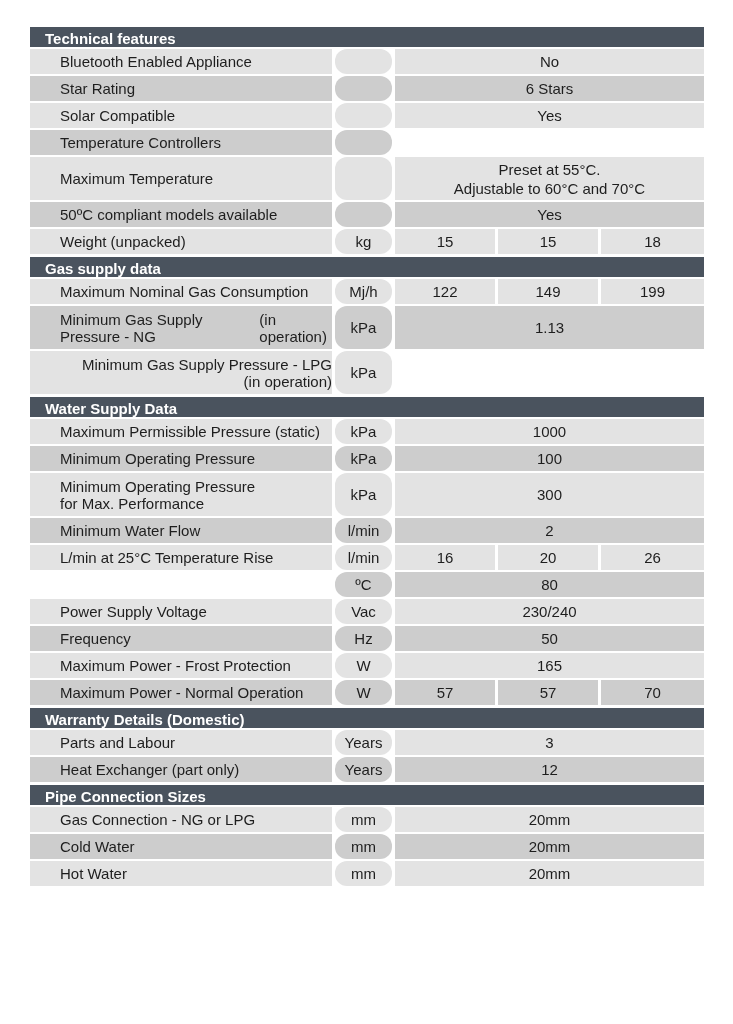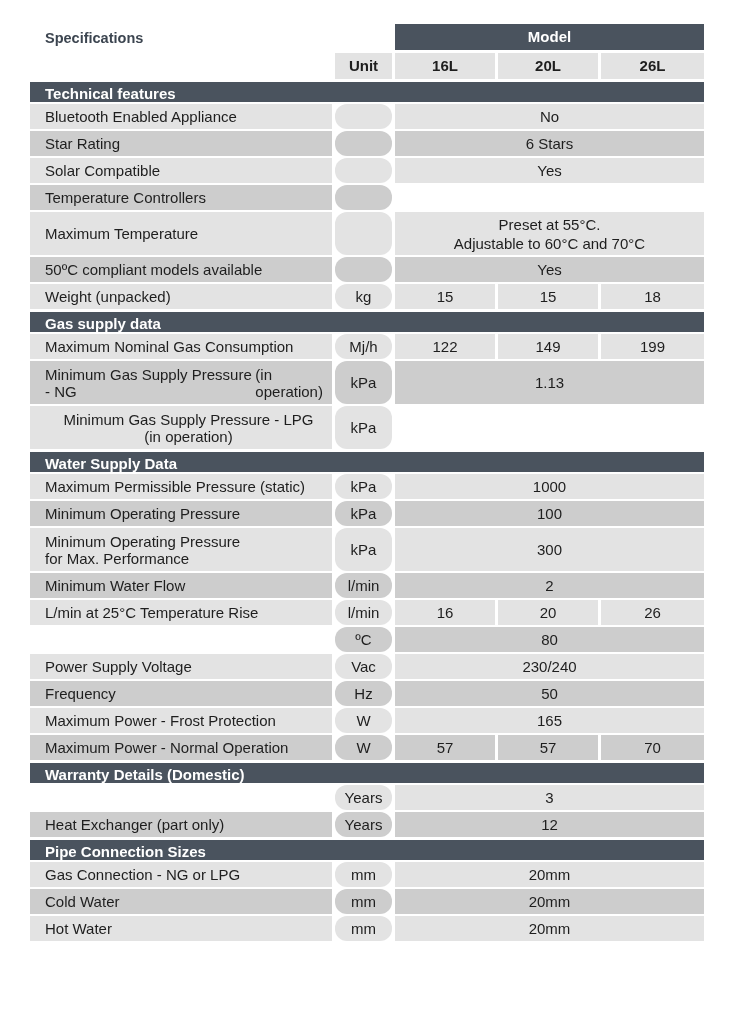--- a/index.html
+++ b/index.html
@@ -13,41 +13,33 @@
                 font-weight: bold; font-size: 15px; text-align: center; height: 26px; line-height: 26px; }
   .hdr-cell { grid-row: 2 / 3; background: #e3e3e3; font-weight: bold; font-size: 15px;
               text-align: center; height: 26px; line-height: 26px; margin-top: 3px; }
   .section { background: #4a535e; color: #fff; font-weight: bold; font-size: 15px;
              height: 20px; line-height: 23px; padding-left: 15px; margin-top: 3px; }
   .row { display: grid; grid-template-columns: 302px 3px 57px 3px 100px 3px 100px 3px 103px;
          margin-top: 2px; }
   .row.light > .c { background: #e3e3e3; }
   .row.dark > .c { background: #cdcdcd; }
   .c { font-size: 15px; display: flex; align-items: center; min-height: 25px; box-sizing: border-box; }
-  .c.label { padding-left: 15px; line-height: 17px; }
+  .c.label { padding-left: 30px; line-height: 17px; }
   .c.unit { justify-content: center; grid-column: 3 / 4; border-radius: 12px; }
   .c.span { justify-content: center; grid-column: 5 / 10; text-align: center; line-height: 19px; }
   .c.v1 { justify-content: center; grid-column: 5 / 6; }
   .c.v2 { justify-content: center; grid-column: 7 / 8; }
   .c.v3 { justify-content: center; grid-column: 9 / 10; }
   .tall .c { min-height: 43px; }
 </style>
 </head>
 <body>
 
 <div class="sheet">
 
-  <div class="top">
-    <div class="spec-title">Specifications</div>
-    <div class="model-head">Model</div>
-    <div class="hdr-cell" style="grid-column:3/4">Unit</div>
-    <div class="hdr-cell" style="grid-column:5/6">16L</div>
-    <div class="hdr-cell" style="grid-column:7/8">20L</div>
-    <div class="hdr-cell" style="grid-column:9/10">26L</div>
-  </div>
 
   <div class="section">Technical features</div>
   <div class="row light">
     <div class="c label">Bluetooth Enabled Appliance</div>
     <div class="c unit"></div>
     <div class="c span">No</div>
   </div>
   <div class="row dark">
     <div class="c label">Star Rating</div>
     <div class="c unit"></div>
@@ -93,21 +85,21 @@
   </div>
   <div class="row dark tall">
     <div class="c label" style="flex-direction:row;align-items:center;justify-content:center">
       <span>Minimum Gas Supply Pressure - NG</span>
       <span>(in operation)</span>
     </div>
     <div class="c unit">kPa</div>
     <div class="c span">1.13</div>
   </div>
   <div class="row light tall">
-    <div class="c label" style="flex-direction:column;align-items:center;justify-content:center">
+    <div class="c label" style="flex-direction:column;align-items:flex-end;justify-content:center">
       <span>Minimum Gas Supply Pressure - LPG</span>
       <span>(in operation)</span>
     </div>
     <div class="c unit">kPa</div>
   </div>
 
   <div class="section">Water Supply Data</div>
   <div class="row light">
     <div class="c label">Maximum Permissible Pressure (static)</div>
     <div class="c unit">kPa</div>
@@ -161,20 +153,21 @@
   <div class="row dark">
     <div class="c label">Maximum Power - Normal Operation</div>
     <div class="c unit">W</div>
     <div class="c v1">57</div>
     <div class="c v2">57</div>
     <div class="c v3">70</div>
   </div>
 
   <div class="section">Warranty Details (Domestic)</div>
   <div class="row light">
+    <div class="c label">Parts and Labour</div>
     <div class="c unit">Years</div>
     <div class="c span">3</div>
   </div>
   <div class="row dark">
     <div class="c label">Heat Exchanger (part only)</div>
     <div class="c unit">Years</div>
     <div class="c span">12</div>
   </div>
 
   <div class="section">Pipe Connection Sizes</div>

